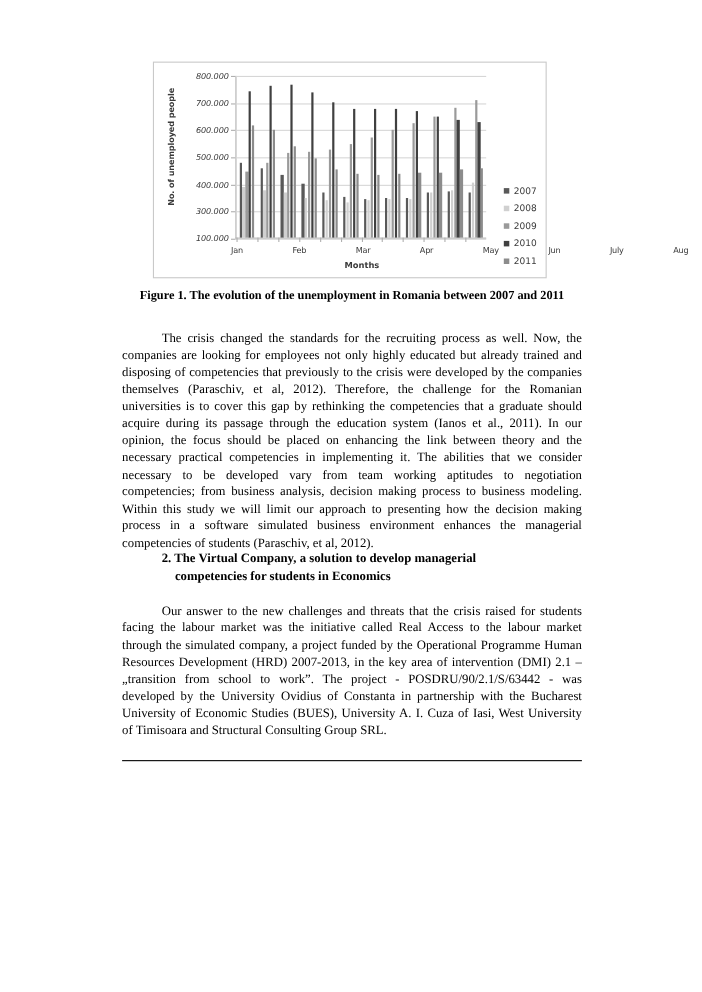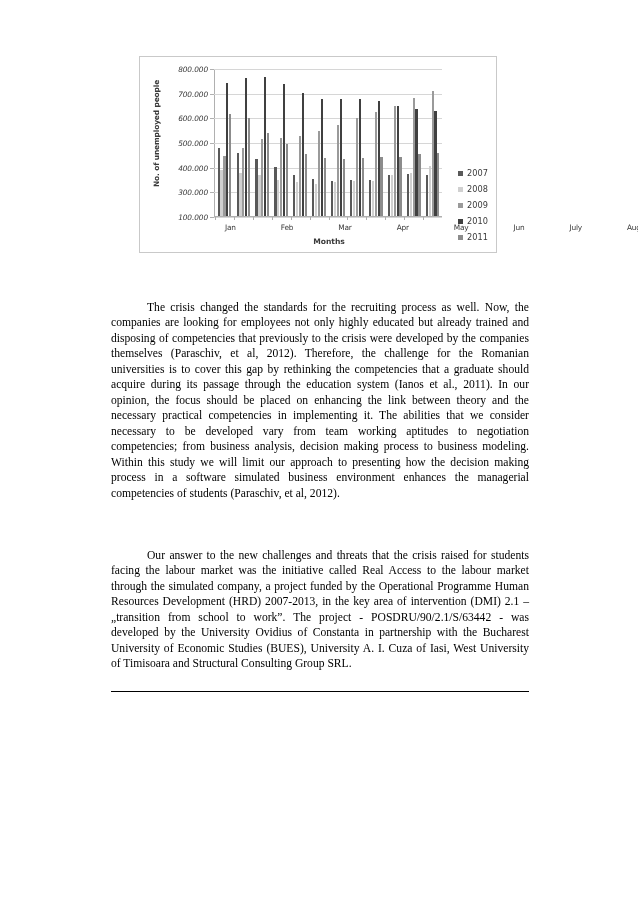--- a/index.html
+++ b/index.html
@@ -132,21 +132,21 @@
   .x-tick-sep {
     position: absolute;
     bottom: -4px;
     width: 1px;
     height: 4px;
     background: #b0b0b0;
   }
 
   .x-labels {
     position: absolute;
-    left: 85px;
+    left: 70px;
     top: 166px;
     width: 228px;
     display: flex;
     gap: 45px;
   }
   .x-label {
     flex: 1 1 0;
     text-align: center;
     font-size: 7.4px;
     color: #3a3a3a;
@@ -439,26 +439,31 @@
           </div>
           <div class="legend-item">
             <span class="legend-swatch" style="background: rgb(140, 140, 140);"></span>
             <span>2011</span>
           </div>
         </div>
     </div>
   </div>
 
   <div class="caption">
+    <div class="caption-title">Figure 1. The evolution of the unemployment in Romania between 2007 and 2011</div>
   </div>
 
   <div class="body-text" style="top:300px;">
     <p class="indent">The crisis changed the standards for the recruiting process as well. Now, the companies are looking for employees not only highly educated but already trained and disposing of competencies that previously to the crisis were developed by the companies themselves (Paraschiv, et al, 2012). Therefore, the challenge for the Romanian universities is to cover this gap by rethinking the competencies that a graduate should acquire during its passage through the education system (Ianos et al., 2011). In our opinion, the focus should be placed on enhancing the link between theory and the necessary practical competencies in implementing it. The abilities that we consider necessary to be developed vary from team working aptitudes to negotiation competencies; from business analysis, decision making process to business modeling. Within this study we will limit our approach to presenting how the decision making process in a software simulated business environment enhances the managerial competencies of students (Paraschiv, et al, 2012).</p>
   </div>
 
+  <div class="section-heading" style="top:500px;">
+    <span>2. The Virtual Company, a solution to develop managerial</span>
+    <span class="line2">competencies for students in Economics</span>
+  </div>
 
   <div class="body-text" style="top:548px;">
     <p class="indent">Our answer to the new challenges and threats that the crisis raised for students facing the labour market was the initiative called Real Access to the labour market through the simulated company, a project funded by the Operational Programme Human Resources Development (HRD) 2007-2013, in the key area of intervention (DMI) 2.1 – „transition from school to work”. The project - POSDRU/90/2.1/S/63442 - was developed by the University Ovidius of Constanta in partnership with the Bucharest University of Economic Studies (BUES), University A. I. Cuza of Iasi, West University of Timisoara and Structural Consulting Group SRL.</p>
   </div>
 
   <div class="footer-rule"></div>
 
 </div>
 
 </body></html>

